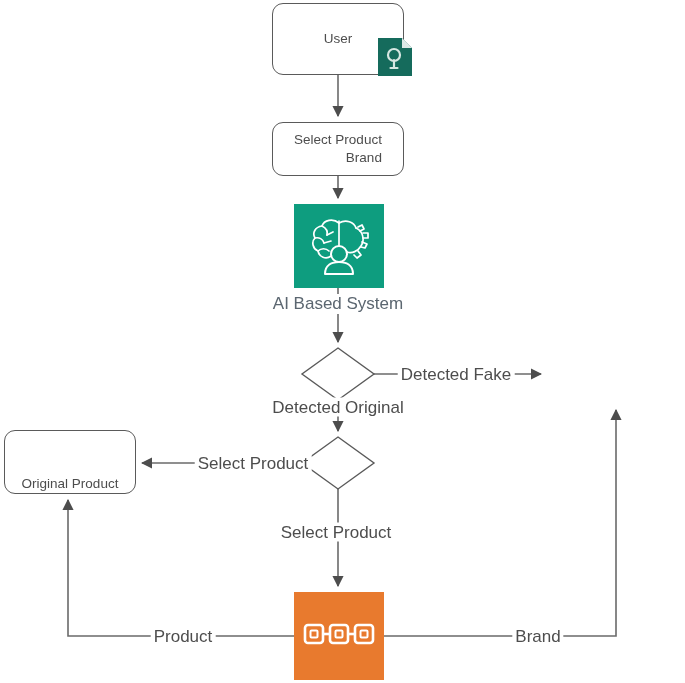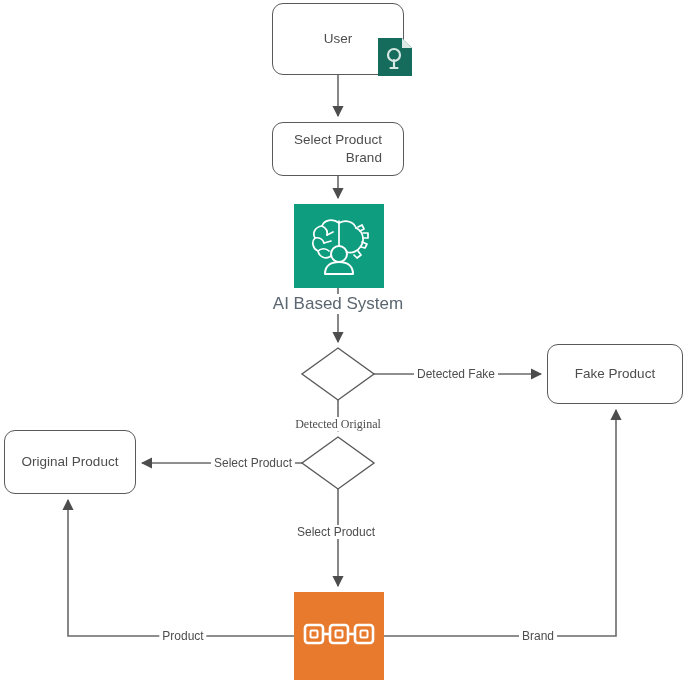--- a/index.html
+++ b/index.html
@@ -43,21 +43,21 @@
   .img-node {
     position: absolute;
     display: flex;
     align-items: center;
     justify-content: center;
   }
   .edge-label {
     position: absolute;
     background: #ffffff;
     color: #4d4d4d;
-    font-size: 12px;
+    font-size: 17px;
     line-height: 1;
     padding: 1px 3px;
     white-space: nowrap;
     transform: translate(-50%, -50%);
   }
   .node-caption {
     position: absolute;
     color: #5b6670;
     font-size: 17px;
     white-space: nowrap;
@@ -140,25 +140,22 @@
         <path d="M50 13 C57 16 59 25 55 31 C52 36 46 39 41 37"></path>
       </g>
       <g fill="none" stroke="#ffffff" stroke-width="2" stroke-linecap="round" stroke-linejoin="round">
         <circle cx="33" cy="39" r="8"></circle>
         <path d="M19 59 C19 50 26 47 33 47 C40 47 47 50 47 59 Z"></path>
       </g>
     </svg>
   </div>
   <div class="node-caption" style="left:338px; top:294px;">AI Based System</div>
 
-  <div class="node rbox" style="left:547px; top:344px; width:136px; height:60px;">
-    <span>Fake Product</span>
-  </div>
 
-  <div class="node rbox" style="left:4px; top:430px; width:132px; height:64px;">
+  <div class="node rbox" style="left:4px; top:430px; width:132px; height:64px;align-items:flex-end;">
     <span>Original Product</span>
   </div>
 
   <div class="img-node" style="left:294px; top:592px; width:90px; height:88px; background:#E87A2E;">
     <svg width="72" height="30" viewBox="0 0 72 30" xmlns="http://www.w3.org/2000/svg">
       <g fill="none" stroke="#ffffff" stroke-width="2.6">
         <rect x="2" y="4" width="18" height="18" rx="3"></rect>
         <rect x="27" y="4" width="18" height="18" rx="3"></rect>
         <rect x="52" y="4" width="18" height="18" rx="3"></rect>
         <path d="M20 13 H27"></path>
@@ -167,21 +164,21 @@
       <g fill="none" stroke="#ffffff" stroke-width="2">
         <rect x="7.5" y="9.5" width="7" height="7" rx="1"></rect>
         <rect x="32.5" y="9.5" width="7" height="7" rx="1"></rect>
         <rect x="57.5" y="9.5" width="7" height="7" rx="1"></rect>
       </g>
     </svg>
   </div>
 
   <div class="edge-label" style="left:456px; top:374px;">Detected Fake</div>
 
-  <div class="edge-label" style="left:338px; top:424px;font-family:Liberation Serif, serif;">Detected Original</div>
+  <div class="edge-label" style="left:338px; top:407px;">Detected Original</div>
 
   <div class="edge-label" style="left:253px; top:463px;">Select Product</div>
 
   <div class="edge-label" style="left:336px; top:532px;">Select Product</div>
 
   <div class="edge-label" style="left:183px; top:636px;">Product</div>
 
   <div class="edge-label" style="left:538px; top:636px;">Brand</div>
 
 </div>

